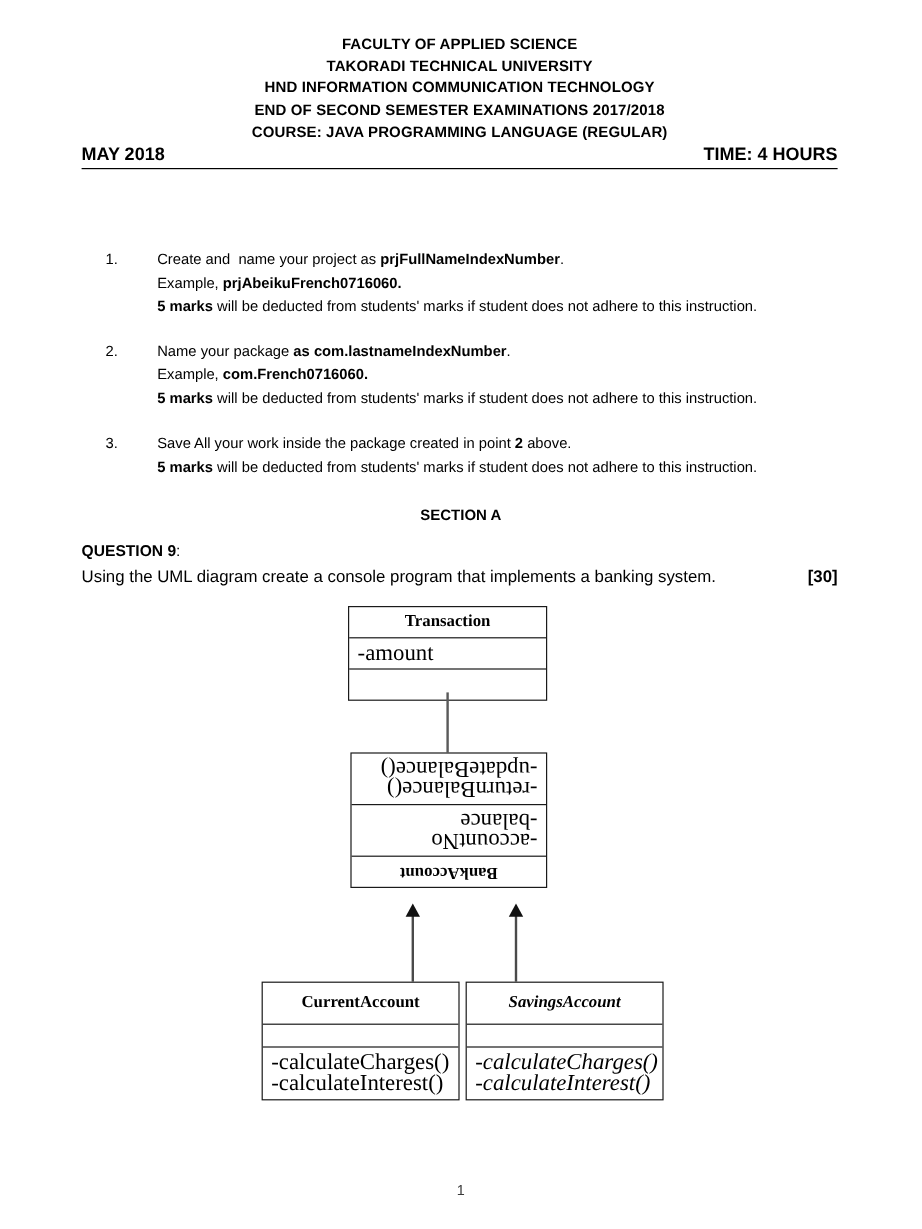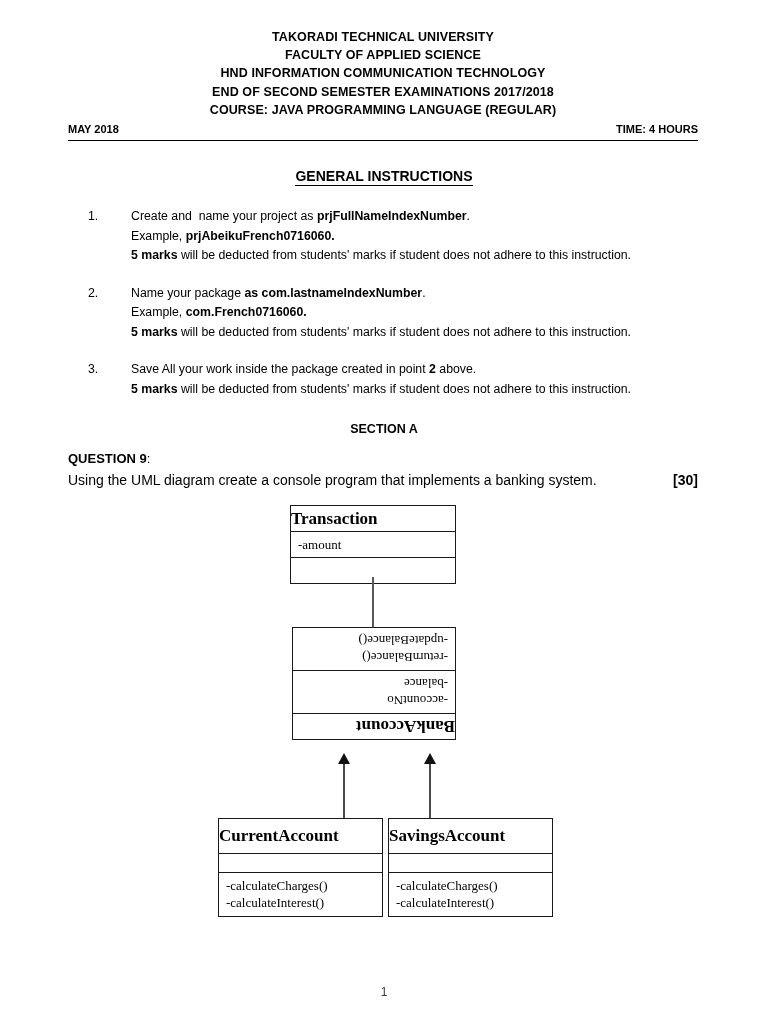--- a/index.html
+++ b/index.html
@@ -36,21 +36,21 @@
     line-height: 18.2px;
     text-align: center;
     letter-spacing: 0.1px;
     white-space: nowrap;
   }
   .header-meta {
     display: flex;
     justify-content: space-between;
     align-items: baseline;
     font-weight: bold;
-    font-size: 11px;
+    font-size: 15px;
     line-height: 18.2px;
     margin-top: 1px;
   }
   .header-rule {
     border-bottom: 1.6px solid #000;
     margin-top: 2px;
     width: 630px;
   }
 
   
@@ -137,27 +137,28 @@
     background: #fff;
     box-sizing: border-box;
     font-family: "Liberation Serif", serif;
   }
   .umlbox .compartment {
     box-sizing: border-box;
     border-top: 1.3px solid #1a1a1a;
   }
   .umlbox .compartment.first { border-top: none; }
   .umlbox .cname {
-    font-weight: bold;
-    font-size: 17px;
+    text-align: center;
+    font-weight: bold;
+    font-size: 14px;
     line-height: 25px;
     height: 25px;
   }
   .umlbox .crow {
-    font-size: 13px;
+    font-size: 19px;
     line-height: 17px;
     padding-left: 7px;
   }
   .umlbox .cbody { padding: 4px 0 4px 0; }
 
   .flipped { transform: rotate(180deg); }
 
   .connector {
     position: absolute;
     background: #5a5a5a;
@@ -187,35 +188,32 @@
     font-size: 12px;
     color: #3a3a3a;
   }
 </style>
 </head>
 <body>
 
 <div class="page">
 
   <div class="header">
+    <div class="header-line">FACULTY OF APPLIED SCIENCE</div>
     <div class="header-line">TAKORADI TECHNICAL UNIVERSITY</div>
-    <div class="header-line">FACULTY OF APPLIED SCIENCE</div>
     <div class="header-line">HND INFORMATION COMMUNICATION TECHNOLOGY</div>
     <div class="header-line">END OF SECOND SEMESTER EXAMINATIONS 2017/2018</div>
     <div class="header-line">COURSE: JAVA PROGRAMMING LANGUAGE (REGULAR)</div>
     <div class="header-meta">
       <div>MAY 2018</div>
       <div>TIME: 4 HOURS</div>
     </div>
     <div class="header-rule"></div>
   </div>
 
-  <div class="gi-title">
-    <span>GENERAL INSTRUCTIONS</span>
-  </div>
 
   <div class="instructions">
 
     <div class="instr-item">
       <div class="instr-num">1.</div>
       <div class="instr-body">
         <span class="ln"><span>Create and  name your project as </span><span class="b">prjFullNameIndexNumber</span><span>.</span></span>
         <span class="ln"><span>Example, </span><span class="b">prjAbeikuFrench0716060.</span></span>
         <span class="ln"><span class="b">5 marks</span><span> will be deducted from students' marks if student does not adhere to this instruction.</span></span>
       </div>
@@ -281,21 +279,21 @@
 
     <div class="umlbox" style="left:218px; top:818px; width:165px;">
       <div class="compartment first cname" style="line-height:34px;height:34px;">CurrentAccount</div>
       <div class="compartment" style="height:19px;"></div>
       <div class="compartment cbody" style="height:44px;">
         <div class="crow">-calculateCharges()</div>
         <div class="crow">-calculateInterest()</div>
       </div>
     </div>
 
-    <div class="umlbox" style="left:388px; top:818px; width:165px;">
+    <div class="umlbox" style="left:388px; top:818px; width:165px;font-style:italic;">
       <div class="compartment first cname" style="line-height:34px;height:34px;">SavingsAccount</div>
       <div class="compartment" style="height:19px;"></div>
       <div class="compartment cbody" style="height:44px;">
         <div class="crow">-calculateCharges()</div>
         <div class="crow">-calculateInterest()</div>
       </div>
     </div>
 
   </div>
 

